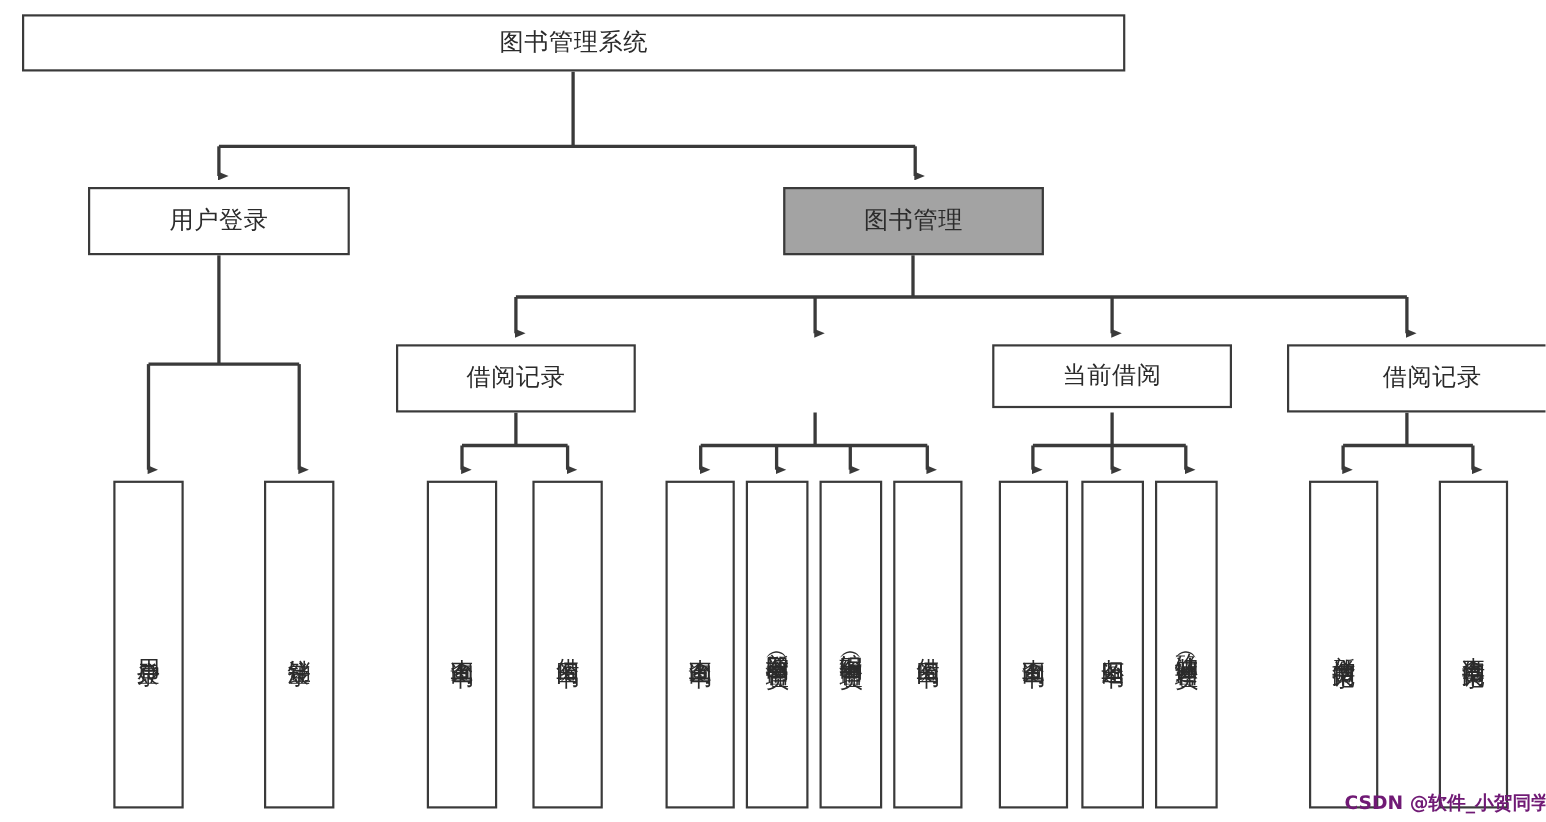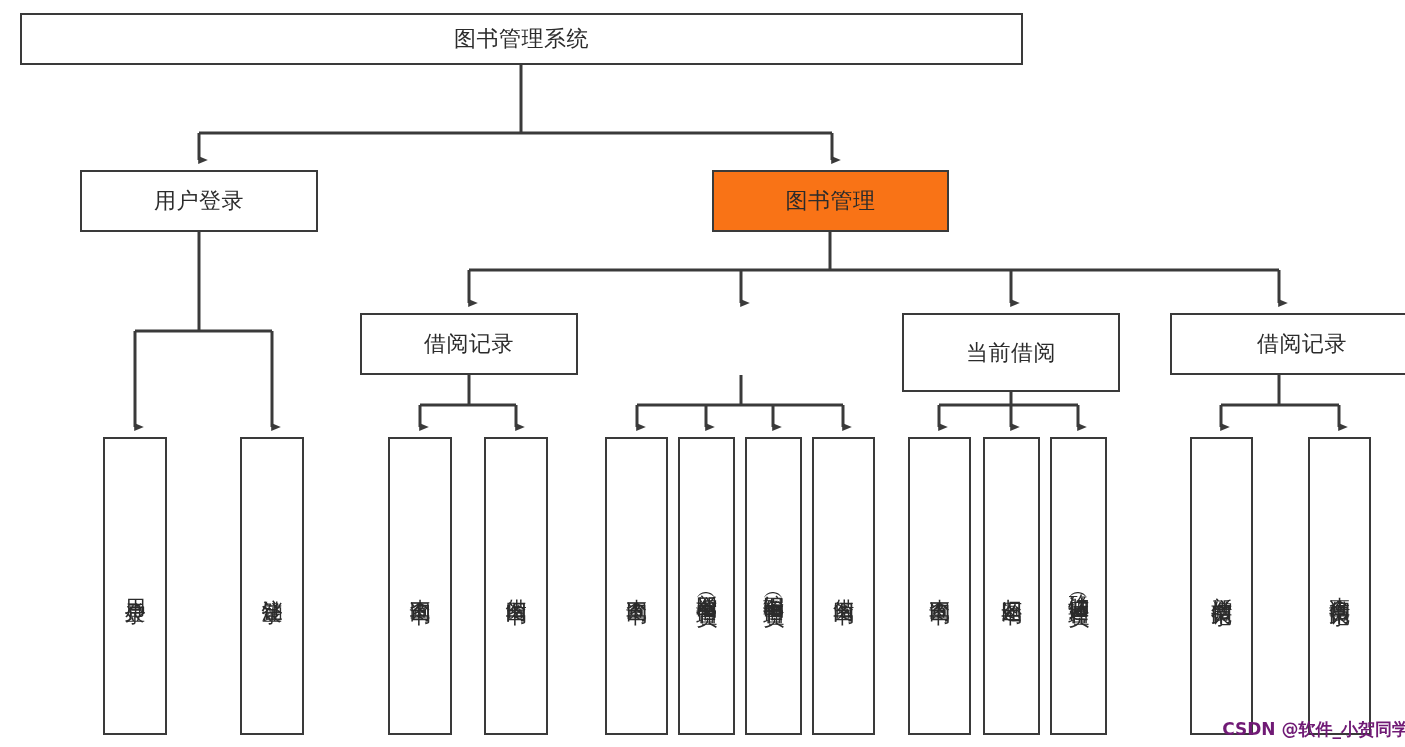--- a/index.html
+++ b/index.html
@@ -115,28 +115,28 @@
     </g>
   </svg>
 
   <div class="node" style="left: 20px; top: 13px; width: 1003px; height: 52px; border-color: rgb(58, 58, 58); background: rgb(255, 255, 255);">
     <span class="label" style="color: rgb(43, 43, 43);">图书管理系统</span>
   </div>
 
   <div class="node" style="left: 80px; top: 170px; width: 238px; height: 62px; border-color: rgb(58, 58, 58); background: rgb(255, 255, 255);">
     <span class="label" style="color: rgb(43, 43, 43);">用户登录</span>
   </div>
-  <div class="node" style="left: 712px; top: 170px; width: 237px; height: 62px; border-color: rgb(58, 58, 58); background: #f97316;">
+  <div class="node" style="left: 712px; top: 170px; width: 237px; height: 62px; border-color: rgb(58, 58, 58); background: #a3a3a3;">
     <span class="label" style="color: rgb(43, 43, 43);">图书管理</span>
   </div>
 
   <div class="node" style="left: 360px; top: 313px; width: 218px; height: 62px; border-color: rgb(58, 58, 58); background: rgb(255, 255, 255);">
     <span class="label" style="color: rgb(43, 43, 43);">借阅记录</span>
   </div>
-  <div class="node" style="left: 902px; top: 313px; width: 218px; height: 79px; border-color: rgb(58, 58, 58); background: rgb(255, 255, 255);">
+  <div class="node" style="left: 902px; top: 313px; width: 218px; height: 58px; border-color: rgb(58, 58, 58); background: rgb(255, 255, 255);">
     <span class="label" style="color: rgb(43, 43, 43);">当前借阅</span>
   </div>
   <div class="node" style="left: 1170px; top: 313px; width: 264px; height: 62px; border-color: rgb(58, 58, 58); background: rgb(255, 255, 255);">
     <span class="label" style="color: rgb(43, 43, 43);">借阅记录</span>
   </div>
 
   <div class="node vertical" style="left: 103px; top: 437px; width: 64px; height: 298px; border-color: rgb(58, 58, 58); background: rgb(255, 255, 255);">
     <span class="label" style="color: rgb(43, 43, 43);">用户登录</span>
   </div>
   <div class="node vertical" style="left: 240px; top: 437px; width: 64px; height: 298px; border-color: rgb(58, 58, 58); background: rgb(255, 255, 255);">

